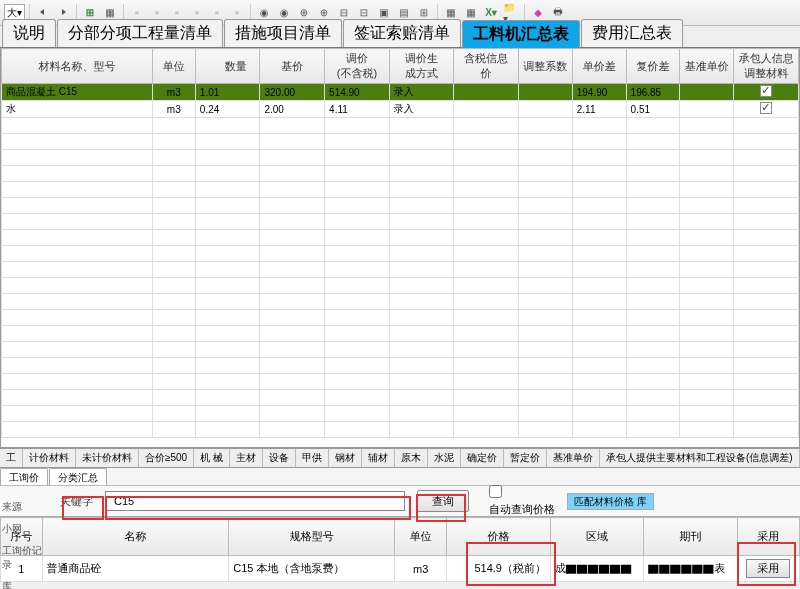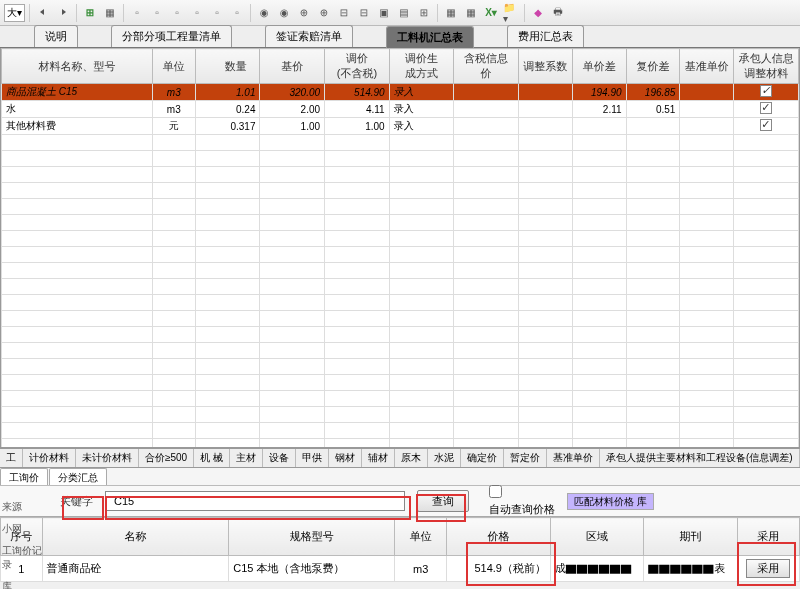--- a/index.html
+++ b/index.html
@@ -7,48 +7,48 @@
 
 
 .toolbar { height: 26px; background: linear-gradient(#f8f8f8, #e8e8e8); border-bottom: 1px solid #bbb; display: flex; align-items: center; padding: 0 4px; gap: 2px; }
 .tb-btn { width: 18px; height: 18px; display: inline-flex; align-items: center; justify-content: center; border: 1px solid transparent; cursor: pointer; color: #555; border-radius: 2px; font-size: 10px; }
 .tb-combo { height: 18px; border: 1px solid #aaa; background: #fff; display: inline-flex; align-items: center; padding: 0 2px; font-size: 10px; }
 .tb-sep { width: 1px; height: 18px; background: #ccc; margin: 0 2px; }
 .tb-green { color: #3a8f3a; font-weight: bold; }
 
 
 .tabs { height: 22px; display: flex; align-items: flex-end; background: #eee; border-bottom: 1px solid #777; padding-left: 2px; }
-.tab { padding: 3px 10px; border: 1px solid #999; border-bottom: none; background: #f2f2f2; margin-right: 1px; font-size: 11px; cursor: pointer; border-radius: 3px 3px 0 0; margin-left: 32px; }
-.tab.active { background: #737373; font-weight: bold; position: relative; top: 1px; }
+.tab { padding: 3px 10px; border: 1px solid #999; border-bottom: none; background: #f2f2f2; margin-right: 1px; font-size: 16px; cursor: pointer; border-radius: 3px 3px 0 0; }
+.tab.active { background: #0ea5e9; font-weight: bold; position: relative; top: 1px; }
 
 
 .main-grid { height: 400px; background: #fff; border: 1px solid #999; border-top: none; overflow: auto; }
 .grid-table { border-collapse: collapse; width: 100%; font-size: 11px; }
 .grid-table th { background: linear-gradient(#f8f8f8, #e8e8e8); border: 1px solid #bbb; padding: 2px 4px; font-weight: normal; height: 28px; color: #333; font-size: 11px; }
 .grid-table td { border: 1px solid #ddd; padding: 1px 4px; height: 16px; font-size: 10px; }
-.grid-table tr.selected td { background: #c2410c; font-style: italic; }
-.grid-table td.num { text-align: right; }
+.grid-table tr.selected td { background: #4d7c0f; }
+.grid-table td.num { text-align: left; }
 .grid-table td.center { text-align: center; }
 .empty-row td { height: 16px; }
 
 
 .sub-tabs { display: flex; border-top: 1px solid #999; border-bottom: 1px solid #999; background: #eee; height: 20px; align-items: center; overflow: hidden; white-space: nowrap; }
 .sub-tab { padding: 2px 6px; border-right: 1px solid #bbb; font-size: 10px; cursor: pointer; flex-shrink: 0; }
 
 
 .sub-tabs2 { display: flex; background: #f5f5f5; height: 18px; border-bottom: 1px solid #bbb; }
 .sub-tab2 { padding: 2px 8px; border: 1px solid #aaa; border-bottom: none; background: #fff; margin-right: 1px; font-size: 10px; cursor: pointer; border-radius: 2px 2px 0 0; }
 
 
 .search-bar { height: 30px; display: flex; align-items: center; background: #f8f8f8; padding: 0 6px; gap: 12px; font-size: 11px; }
 .search-label { color: #333; }
 .search-input { flex: 0 0 300px; height: 20px; border: 1px solid #888; padding: 0 8px; font-size: 11px; }
 .search-btn { height: 22px; padding: 0 14px; border: 1px solid #888; background: linear-gradient(#fafafa,#e0e0e0); cursor: pointer; font-size: 11px; border-radius: 2px; }
 .checkbox-wrap { display: flex; align-items: flex-start; gap: 4px; margin-left: 8px; flex-direction: column; }
-.match-btn { padding: 2px 6px; border: 1px solid #aaa; background: #c4b5fd; font-size: 10px; line-height: 1.1; text-align: center; cursor: pointer; }
+.match-btn { padding: 2px 6px; border: 1px solid #aaa; background: #7dd3fc; font-size: 10px; line-height: 1.1; text-align: center; cursor: pointer; }
 
 
 .results-grid { background: #fff; border-top: 1px solid #aaa; }
 .results-table { border-collapse: collapse; width: 100%; font-size: 11px; }
 .results-table th { background: linear-gradient(#fafafa,#eaeaea); border: 1px solid #bbb; padding: 11px 4px; font-weight: normal; height: 20px; }
 .results-table td { border: 1px solid #ddd; padding: 3px 4px; height: 22px; background: #fff; }
 .adopt-btn { padding: 1px 10px; border: 1px solid #888; background: linear-gradient(#fafafa,#e0e0e0); cursor: pointer; font-size: 11px; }
 
 
 .left-labels { position: absolute; left: 0; top: 496px; width: 48px; font-size: 10px; color: #555; }
@@ -107,20 +107,21 @@
   <span class="tb-btn tb-green">X▾</span>
   <span class="tb-btn">📁▾</span>
   <span class="tb-sep"></span>
   <span class="tb-btn" style="color:#c4a">◆</span>
   <span class="tb-btn">🖶</span>
 </div>
 
 <div class="tabs" id="main-tabs">
     <div class="tab">说明</div>
     <div class="tab">分部分项工程量清单</div>
+    <div class="tab">措施项目清单</div>
     <div class="tab">签证索赔清单</div>
     <div class="tab active">工料机汇总表</div>
     <div class="tab">费用汇总表</div>
   </div>
 
 <div class="main-grid">
   <table class="grid-table">
     <thead>
         <tr id="grid-head">
           <th style="width: 140px;">材料名称、型号</th>
@@ -156,34 +157,20 @@
           <td>水</td>
           <td class="center">m3</td>
           <td class="num">0.24</td>
           <td class="num">2.00</td>
           <td class="num">4.11</td>
           <td>录入</td>
           <td></td>
           <td></td>
           <td class="num">2.11</td>
           <td class="num">0.51</td>
-          <td></td>
-          <td class="center"><span class="checkbox-cell checked"></span></td>
-        </tr>
-        <tr>
-          <td>其他材料费</td>
-          <td class="center">元</td>
-          <td class="num">0.317</td>
-          <td class="num">1.00</td>
-          <td class="num">1.00</td>
-          <td>录入</td>
-          <td></td>
-          <td></td>
-          <td class="num"></td>
-          <td class="num"></td>
           <td></td>
           <td class="center"><span class="checkbox-cell checked"></span></td>
         </tr>
         <tr class="empty-row">
           <td></td>
           <td></td>
           <td></td>
           <td></td>
           <td></td>
           <td></td>

